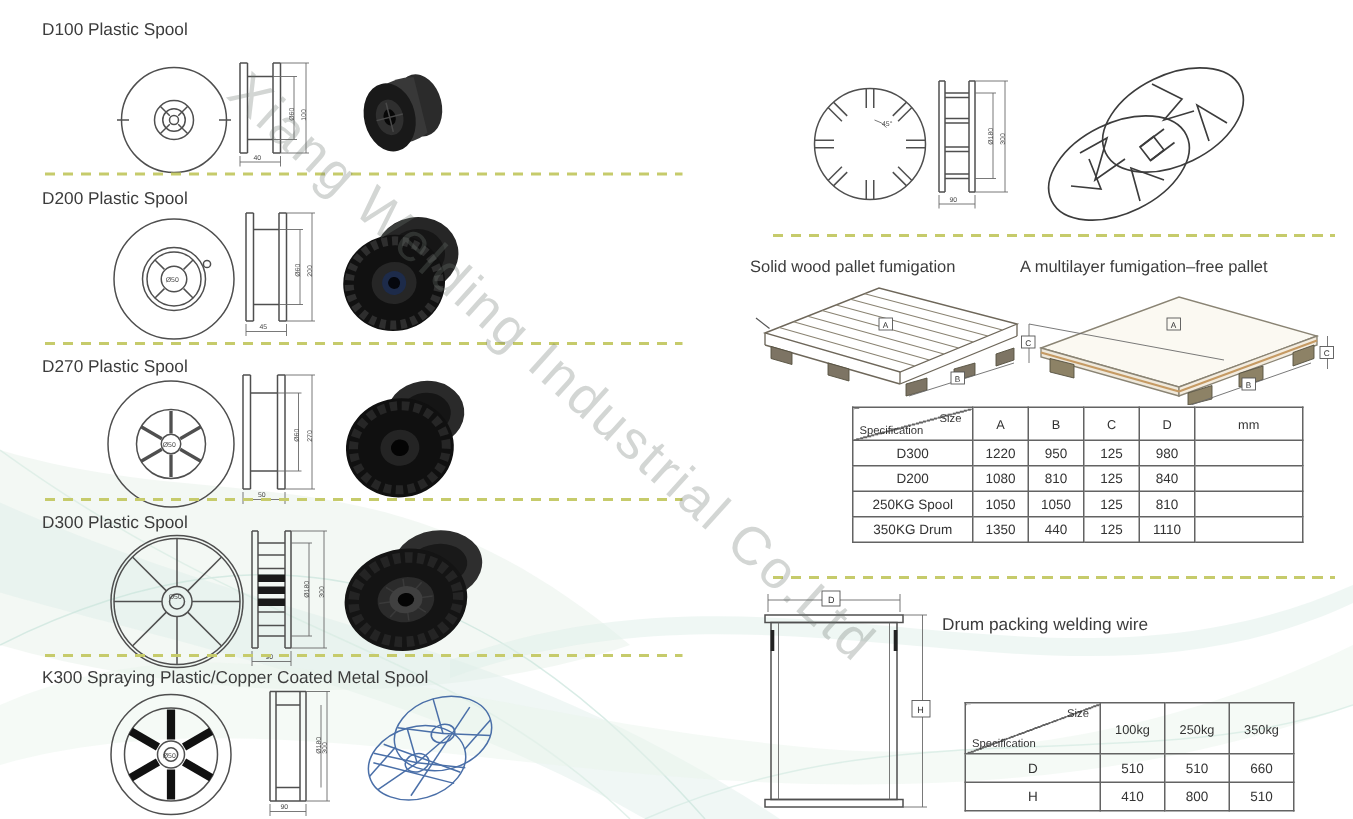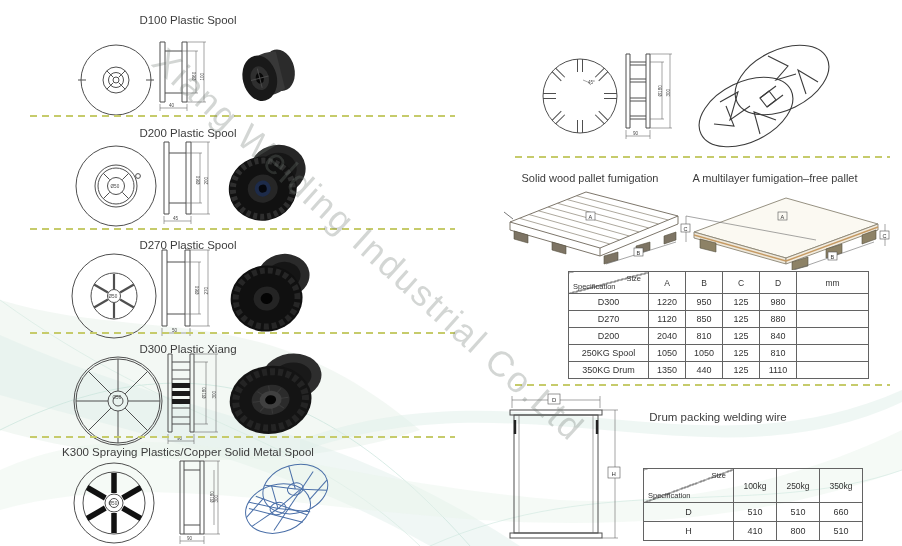--- a/index.html
+++ b/index.html
@@ -2,21 +2,21 @@
 <html><head>
 <meta charset="utf-8">
 <style>
   html,body{margin:0;padding:0;background:#fff;}
   .page{position:relative;width:902px;height:546px;background:#fff;overflow:hidden;
         font-family:"Liberation Sans",sans-serif;color:#3d3d3d;}
   .bg{position:absolute;left:0;top:0;z-index:0;}
   .watermark{position:absolute;left:172px;top:40px;transform:rotate(42deg);transform-origin:0 0;
              font-size:36px;letter-spacing:2px;color:rgba(108,118,112,0.30);white-space:nowrap;
              z-index:6;pointer-events:none;}
-  .sec-title{position:absolute;font-size:11.5px;color:#3c3c3c;text-align:center;z-index:2;}
+  .sec-title{position:absolute;font-size:11.5px;color:#3c3c3c;z-index:2;}
   .dash{position:absolute;height:2px;z-index:2;
         background:repeating-linear-gradient(90deg,#c6cb6b 0 7px,transparent 7px 12px);}
   svg{font-family:"Liberation Sans",sans-serif;}
   .draw{position:absolute;z-index:2;}
   .tbl{position:absolute;border-collapse:collapse;table-layout:fixed;z-index:2;background:transparent;}
   .tbl th,.tbl td{border:1px solid #636363;font-size:9px;font-weight:normal;color:#333;
                   text-align:center;padding:0;overflow:hidden;}
   .tbl thead th{font-size:8.5px;margin-left:21px;}
   .t1 thead th{height:21px;} .t1 td{height:16px;}
   .t2 thead th{height:33px;} .t2 td{height:18px;}
@@ -207,21 +207,21 @@
       <ellipse cx="64" cy="28" rx="26" ry="22" fill="#2a2a2a"></ellipse>
       <ellipse cx="64" cy="28" rx="17" ry="14" fill="#151515"></ellipse>
       <ellipse cx="44" cy="48" rx="36" ry="33" fill="#101010"></ellipse>
       <ellipse cx="44" cy="48" rx="31" ry="28" fill="none" stroke="#262626" stroke-width="6" stroke-dasharray="5 3"></ellipse>
       <ellipse cx="44" cy="48" rx="13" ry="12" fill="#242424"></ellipse>
       <ellipse cx="44" cy="48" rx="6" ry="5.5" fill="#040404"></ellipse>
     </g>
   </svg>
   <div class="dash" style="left:30px;top:332px;width:425px"></div>
 
-  <div class="sec-title" style="left:28px;top:343px;width:320px">D300 Plastic Xiang</div>
+  <div class="sec-title" style="left:28px;top:343px;width:320px">D300 Plastic Spool</div>
   <svg class="draw" style="left:71px;top:354px" width="94" height="94" viewBox="0 0 94 94">
     <g class="tech">
       <circle cx="47" cy="47" r="44"></circle>
         <circle cx="47" cy="47" r="42"></circle>
         <circle cx="47" cy="47" r="10"></circle>
         <circle cx="47" cy="47" r="5"></circle>
       <line x1="57" y1="47" x2="89" y2="47"></line>
         <line x1="47" y1="57" x2="47" y2="89"></line>
       <line x1="37" y1="47" x2="5" y2="47"></line>
         <line x1="47" y1="37" x2="47" y2="5"></line>
@@ -274,21 +274,21 @@
       <ellipse cx="48" cy="47" rx="41" ry="34" fill="#141414"></ellipse>
       <ellipse cx="48" cy="47" rx="35" ry="28" fill="none" stroke="#242424" stroke-width="7" stroke-dasharray="5 3"></ellipse>
       <ellipse cx="48" cy="47" rx="19" ry="15" fill="#2b2b2b"></ellipse>
       <path d="M48,33 V61 M30,47 H66 M36,37 L60,57 M60,37 L36,57" stroke="#3a3a3a" fill="none"></path>
       <ellipse cx="48" cy="47" rx="11" ry="9" fill="#404040"></ellipse>
       <ellipse cx="48" cy="47" rx="5.5" ry="4.5" fill="#050505"></ellipse>
     </g>
   </svg>
   <div class="dash" style="left:30px;top:436px;width:425px"></div>
 
-  <div class="sec-title" style="left:28px;top:446px;width:320px">K300 Spraying Plastics/Copper Solid Metal Spool</div>
+  <div class="sec-title" style="left:28px;top:446px;width:320px">K300 Spraying Plastic/Copper Coated Metal Spool</div>
   <svg class="draw" style="left:70px;top:461px" width="88" height="85" viewBox="0 0 88 85">
     <g class="tech">
       <circle cx="44" cy="42" r="40"></circle>
         <circle cx="44" cy="42" r="31"></circle>
         <circle cx="44" cy="42" r="9"></circle>
         <circle cx="44" cy="42" r="4.5"></circle>
     </g>
     <g stroke="#111" stroke-width="5.5">
       <line x1="44" y1="52" x2="44" y2="72"></line>
         <line x1="44" y1="32" x2="44" y2="12"></line>
@@ -529,30 +529,22 @@
     <tbody>
       <tr>
         <td>D300</td>
         <td>1220</td>
         <td>950</td>
         <td>125</td>
         <td>980</td>
         <td></td>
       </tr>
       <tr>
-        <td>D270</td>
-        <td>1120</td>
-        <td>850</td>
-        <td>125</td>
-        <td>880</td>
-        <td></td>
-      </tr>
-      <tr>
         <td>D200</td>
-        <td>2040</td>
+        <td>1080</td>
         <td>810</td>
         <td>125</td>
         <td>840</td>
         <td></td>
       </tr>
       <tr>
         <td>250KG Spool</td>
         <td>1050</td>
         <td>1050</td>
         <td>125</td>

